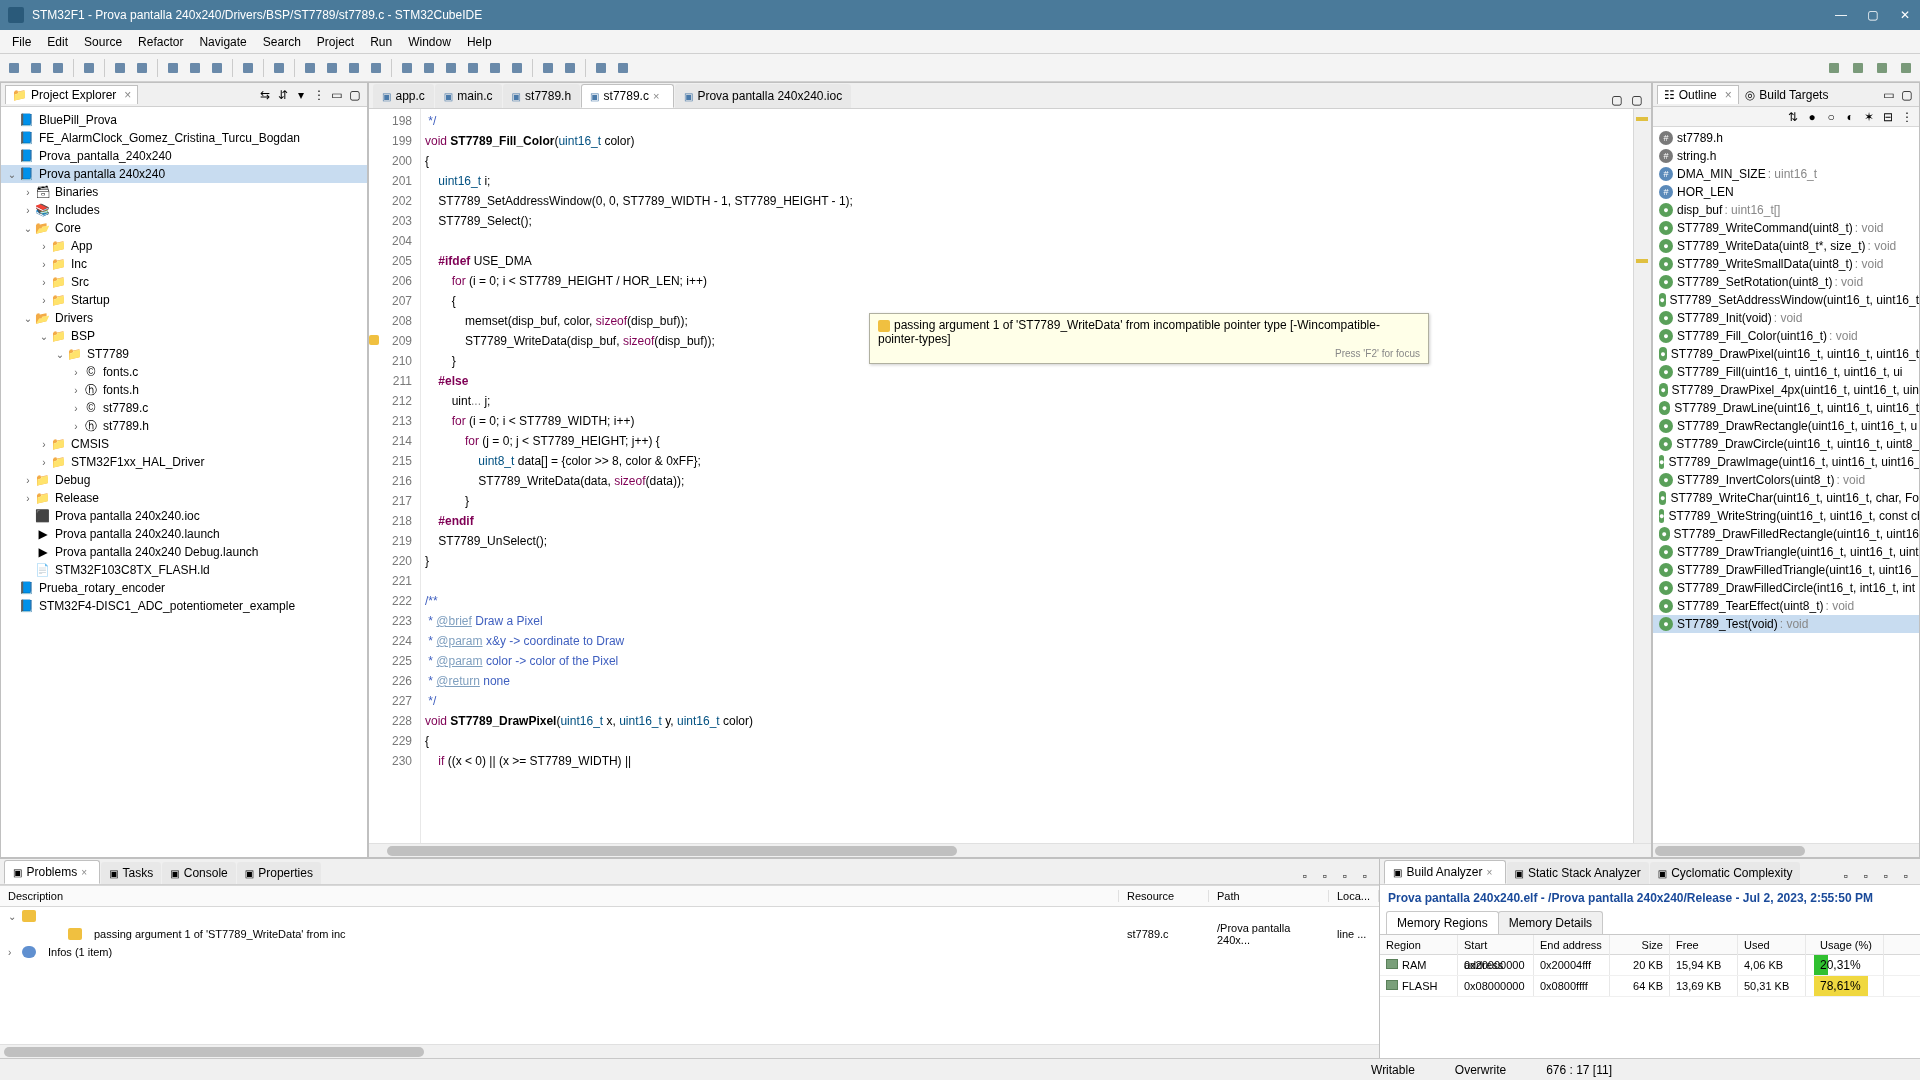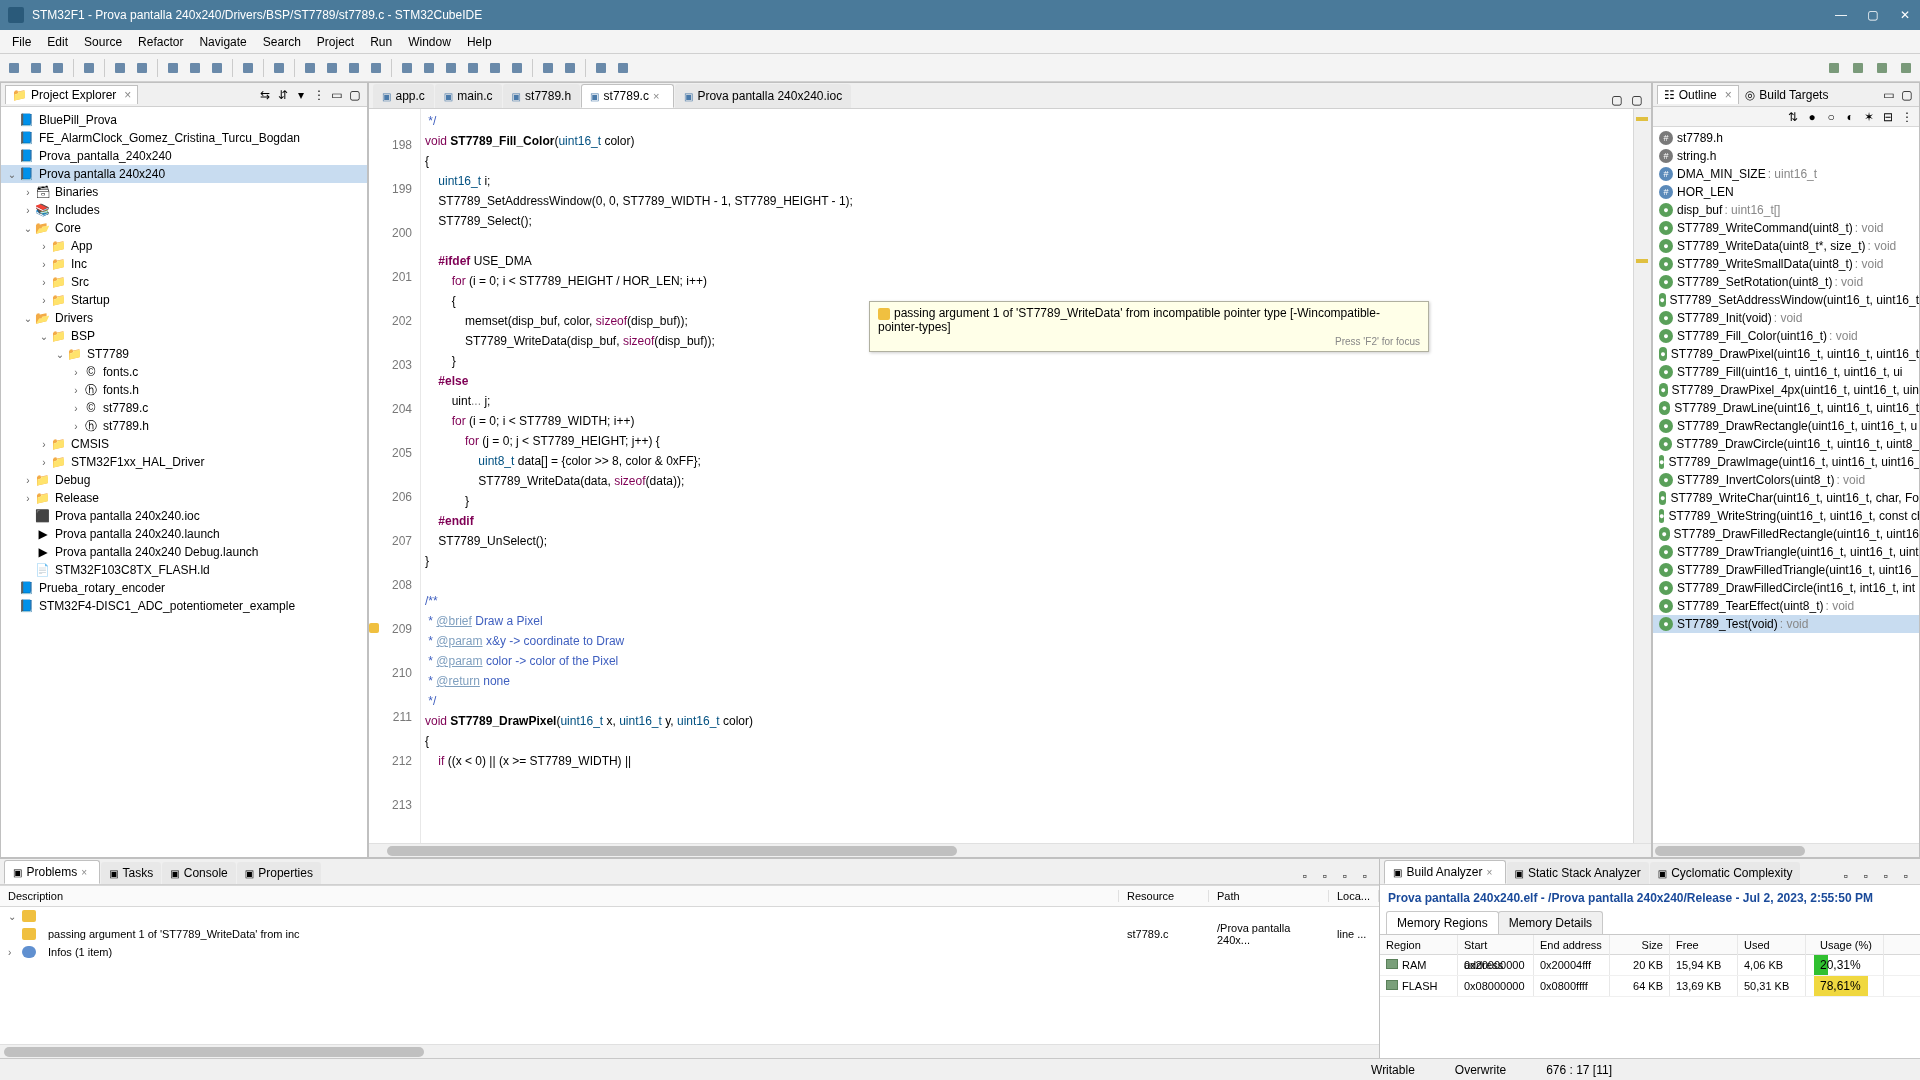--- a/index.html
+++ b/index.html
@@ -29,21 +29,21 @@
 .tree-toggle { width:14px; text-align:center; color:#666; font-size:10px;}
 .tree-icon { width:16px; height:14px; margin-right:4px; display:flex; align-items:center; justify-content:center;}
 .center-pane { flex:1; display:flex; flex-direction:column; min-width:0;}
 .editor-tabs { background:#f0f0f0; border-bottom:1px solid #d0d0d0; height:26px; display:flex; align-items:flex-end; padding-left:4px;}
 .etab { display:flex; align-items:center; gap:4px; padding:4px 8px; border:1px solid transparent; cursor:pointer; background:#e8e8e8; margin-right:1px; border-top-left-radius:3px; border-top-right-radius:3px;}
 .etab.active { background:#fff; border:1px solid #c0c0c0; border-bottom:1px solid #fff;}
 .etab .close { width:12px; height:12px; color:#888; font-size:11px;}
 .etab-tools { margin-left:auto; display:flex; gap:4px; padding-right:6px;}
 .editor-body { flex:1; display:flex; overflow:hidden; background:#fff; position:relative;}
 .gutter { width:52px; background:#fff; color:#787878; text-align:right; padding:2px 8px 2px 2px; font-family:Consolas,monospace; font-size:13px; line-height:20px; border-right:1px solid #e8e8e8;}
-.gutter .ln { height:20px; position:relative;margin-top:24px;}
+.gutter .ln { height:20px; position:relative;}
 .gutter .warn::before { content:""; position:absolute; left:-2px; top:4px; width:10px; height:10px; background:#f0c040; border-radius:2px;}
 .code { flex:1; font-family:Consolas,monospace; font-size:13px; line-height:20px; padding:2px 4px; overflow:auto; white-space:pre; color:#000;}
 .kw { color:#7f0055; font-weight:normal; }
 .fn { font-weight:bold; }
 .ty { color:#005080; }
 .pp { color:#7f0055; font-weight:bold; }
 .doc { color:#3f5fbf; }
 .tag2 { color:#7f9fbf; text-decoration:underline;}
 .tooltip { position:absolute; background:#ffffe8; border:1px solid #b0b0a0; padding:4px 8px; font-size:12px; box-shadow:1px 1px 3px rgba(0,0,0,0.2);}
 .tooltip .hint { font-size:10px; color:#888; text-align:right; margin-top:2px;}
@@ -507,21 +507,21 @@
           <div class="ln">227</div>
           <div class="ln">228</div>
           <div class="ln">229</div>
           <div class="ln">230</div>
         </div>
       <div class="code" id="code"><div><span class="doc"> */</span></div><div><span class="kw">void</span> <span class="fn">ST7789_Fill_Color</span>(<span class="ty">uint16_t</span> color)</div><div>{</div><div>    <span class="ty">uint16_t</span> i;</div><div>    ST7789_SetAddressWindow(0, 0, ST7789_WIDTH - 1, ST7789_HEIGHT - 1);</div><div>    ST7789_Select();</div><div>&nbsp;</div><div>    <span class="pp">#ifdef</span> USE_DMA</div><div>        <span class="kw">for</span> (i = 0; i &lt; ST7789_HEIGHT / HOR_LEN; i++)</div><div>        {</div><div>            memset(disp_buf, color, <span class="kw">sizeof</span>(disp_buf));</div><div>            ST7789_WriteData(disp_buf, <span class="kw">sizeof</span>(disp_buf));</div><div>        }</div><div>    <span class="pp">#else</span></div><div>        uint<span style="color:#888">...</span> j;</div><div>        <span class="kw">for</span> (i = 0; i &lt; ST7789_WIDTH; i++)</div><div>            <span class="kw">for</span> (j = 0; j &lt; ST7789_HEIGHT; j++) {</div><div>                <span class="ty">uint8_t</span> data[] = {color &gt;&gt; 8, color &amp; 0xFF};</div><div>                ST7789_WriteData(data, <span class="kw">sizeof</span>(data));</div><div>            }</div><div>    <span class="pp">#endif</span></div><div>    ST7789_UnSelect();</div><div>}</div><div>&nbsp;</div><div><span class="doc">/**</span></div><div><span class="doc"> * <span class="tag2">@brief</span> Draw a Pixel</span></div><div><span class="doc"> * <span class="tag2">@param</span> x&amp;y -&gt; coordinate to Draw</span></div><div><span class="doc"> * <span class="tag2">@param</span> color -&gt; color of the Pixel</span></div><div><span class="doc"> * <span class="tag2">@return</span> none</span></div><div><span class="doc"> */</span></div><div><span class="kw">void</span> <span class="fn">ST7789_DrawPixel</span>(<span class="ty">uint16_t</span> x, <span class="ty">uint16_t</span> y, <span class="ty">uint16_t</span> color)</div><div>{</div><div>    <span class="kw">if</span> ((x &lt; 0) || (x &gt;= ST7789_WIDTH) ||</div></div>
       <div class="overview">
         <div class="ov-mark" style="top:8px;"></div>
         <div class="ov-mark" style="top:150px;"></div>
       </div>
-      <div class="tooltip" style="left:500px; top:192px; width:560px;">
+      <div class="tooltip" style="left:500px; top:204px; width:560px;">
         <span class="tt-warn"></span><span>passing argument 1 of 'ST7789_WriteData' from incompatible pointer type [-Wincompatible-pointer-types]</span>
         <div class="hint">Press 'F2' for focus</div>
       </div>
     </div>
     <div class="hscroll">
         <div class="hscroll-thumb" style="left:18px;width:570px;"></div>
       </div>
   </div>
 
   <div class="panel right-pane">
@@ -711,21 +711,21 @@
       <div class="prob-col desc">Description</div>
       <div class="prob-col res">Resource</div>
       <div class="prob-col path">Path</div>
       <div class="prob-col loc">Loca...</div>
     </div>
     <div class="prob-body" id="prob-body">
         <div class="prob-row" style="padding-left: 8px;">
           <span class="prob-toggle">⌄</span>
           <span class="prob-icon warn"></span>
         </div>
-        <div class="prob-row" style="padding-left: 8px;">
+        <div class="prob-row" style="padding-left: 8px; margin-left: 46px;">
           <span class="prob-toggle"></span>
           <span class="prob-icon warn"></span>
           <span class="prob-col desc" style="border:none;">passing argument 1 of 'ST7789_WriteData' from inc</span>
           <span class="prob-col res" style="border:none;">st7789.c</span>
           <span class="prob-col path" style="border:none;">/Prova pantalla 240x...</span>
           <span class="prob-col loc" style="border:none;">line ...</span>
         </div>
         <div class="prob-row" style="padding-left: 8px;">
           <span class="prob-toggle">›</span>
           <span class="prob-icon info"></span>

